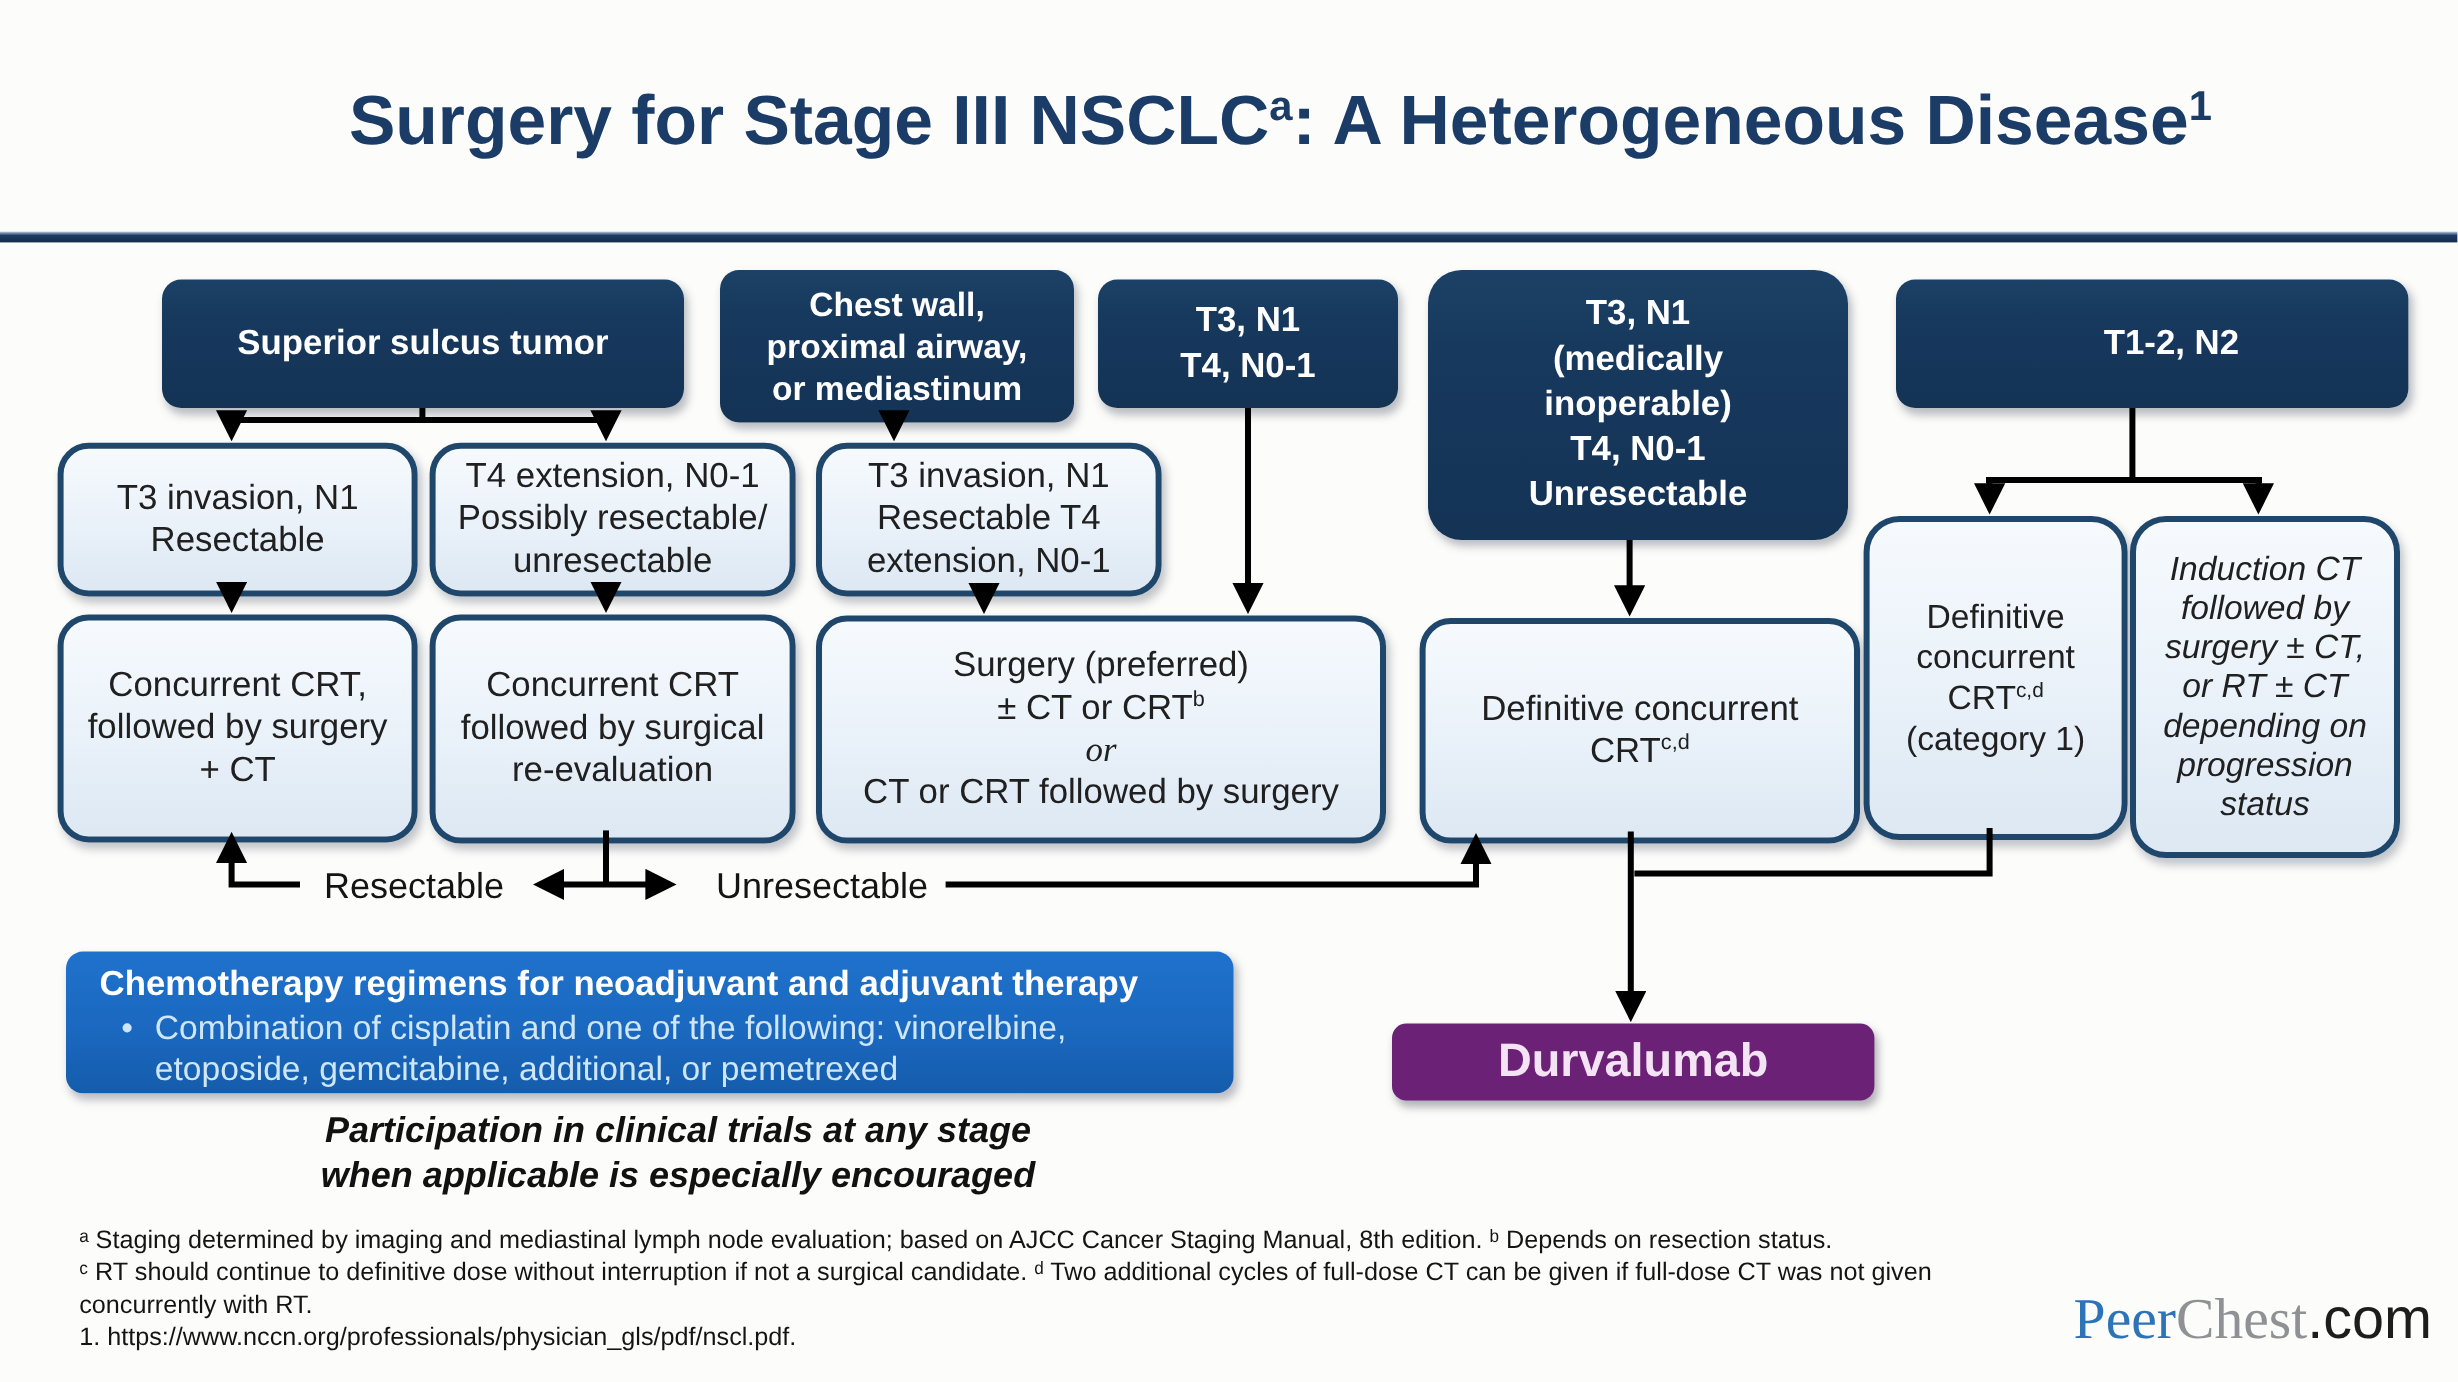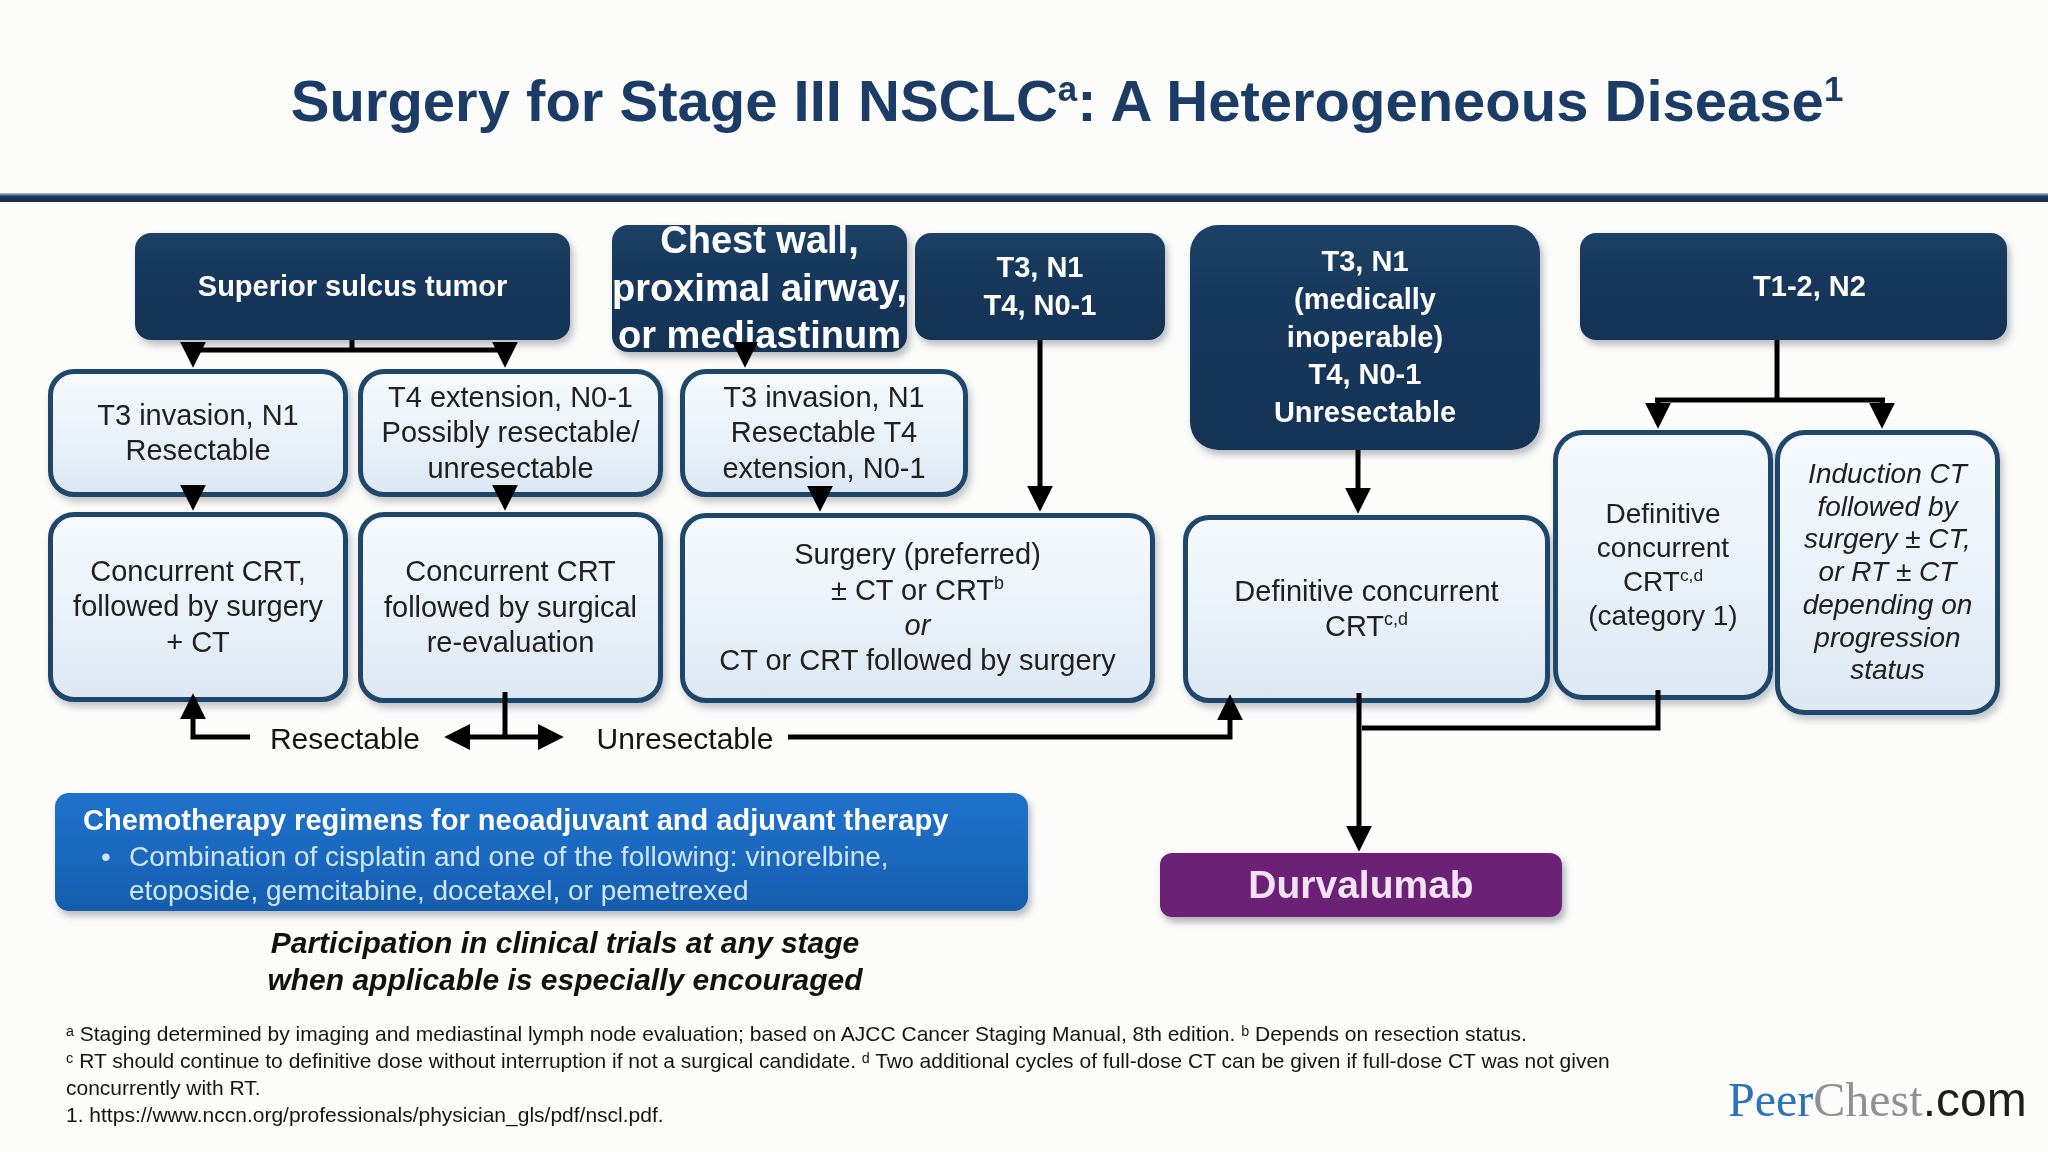--- a/index.html
+++ b/index.html
@@ -29,21 +29,21 @@
     white-space:pre-line;
   }
   .light-box{
     position:absolute;background:linear-gradient(180deg,#f6fafd 0%,#e9f1f9 55%,#dde8f3 100%);
     border:5px solid #1f466b;border-radius:26px;color:#202020;
     font-size:29px;line-height:1.22;
     display:flex;flex-direction:column;align-items:center;justify-content:center;text-align:center;
     box-shadow:3px 5px 7px rgba(60,70,90,.3);
     white-space:pre-line;
   }
-  .light-box .ital{font-style:italic;}
+  .light-box .ital{font-style:italic;font-family:Liberation Serif, serif;}
   sup{font-size:62%;vertical-align:super;line-height:0;}
 
   .flow-label{
     position:absolute;font-size:30px;color:#141414;text-align:center;
   }
   .ps-note{
     position:absolute;left:1390px;top:742px;width:330px;
     font-size:29px;line-height:1.1;color:#141414;text-align:center;white-space:pre-line;
   }
   .durvalumab{
@@ -91,21 +91,21 @@
 <div id="canvas">
 
   <h1 class="page-title"><span>Surgery for Stage III NSCLC</span><sup>a</sup><span>: A Heterogeneous Disease</span><sup>1</sup></h1>
 
   <div class="title-divider"></div>
 
   <div class="boxlayer">
 
     <div class="dark-box" style="left:135px;top:233px;width:435px;height:107px;">Superior sulcus tumor</div>
 
-    <div class="dark-box" style="left:600px;top:225px;width:295px;height:127px;font-size:38px;line-height:1.25;margin-left:12px;">Chest wall,
+    <div class="dark-box" style="left:600px;top:225px;width:295px;height:127px;font-size:28px;line-height:1.25;">Chest wall,
 proximal airway,
 or mediastinum</div>
 
     <div class="dark-box" style="left:915px;top:233px;width:250px;height:107px;">T3, N1
 T4, N0-1</div>
 
     <div class="dark-box" style="left:1190px;top:225px;width:350px;height:225px;border-radius:28px;">T3, N1
 (medically
 inoperable)
 T4, N0-1
@@ -163,21 +163,21 @@
     <div class="flow-label" style="left:585px;top:722px;width:200px;">Unresectable</div>
 
 
     <div class="durvalumab">Durvalumab</div>
 
     <div class="chemo-box">
       <div class="chemo-header">Chemotherapy regimens for neoadjuvant and adjuvant therapy</div>
       <div class="chemo-bullet">
         <span class="dot">•</span>
         <span class="bl">Combination of cisplatin and one of the following: vinorelbine,
-etoposide, gemcitabine, docetaxel, or pemetrexed</span>
+etoposide, gemcitabine, additional, or pemetrexed</span>
       </div>
     </div>
 
     <div class="participation">Participation in clinical trials at any stage
 when applicable is especially encouraged</div>
 
     <div class="footnotes">ᵃ Staging determined by imaging and mediastinal lymph node evaluation; based on AJCC Cancer Staging Manual, 8th edition. ᵇ Depends on resection status.
 ᶜ RT should continue to definitive dose without interruption if not a surgical candidate. ᵈ Two additional cycles of full-dose CT can be given if full-dose CT was not given
 concurrently with RT.
 1. https://www.nccn.org/professionals/physician_gls/pdf/nscl.pdf.</div>

